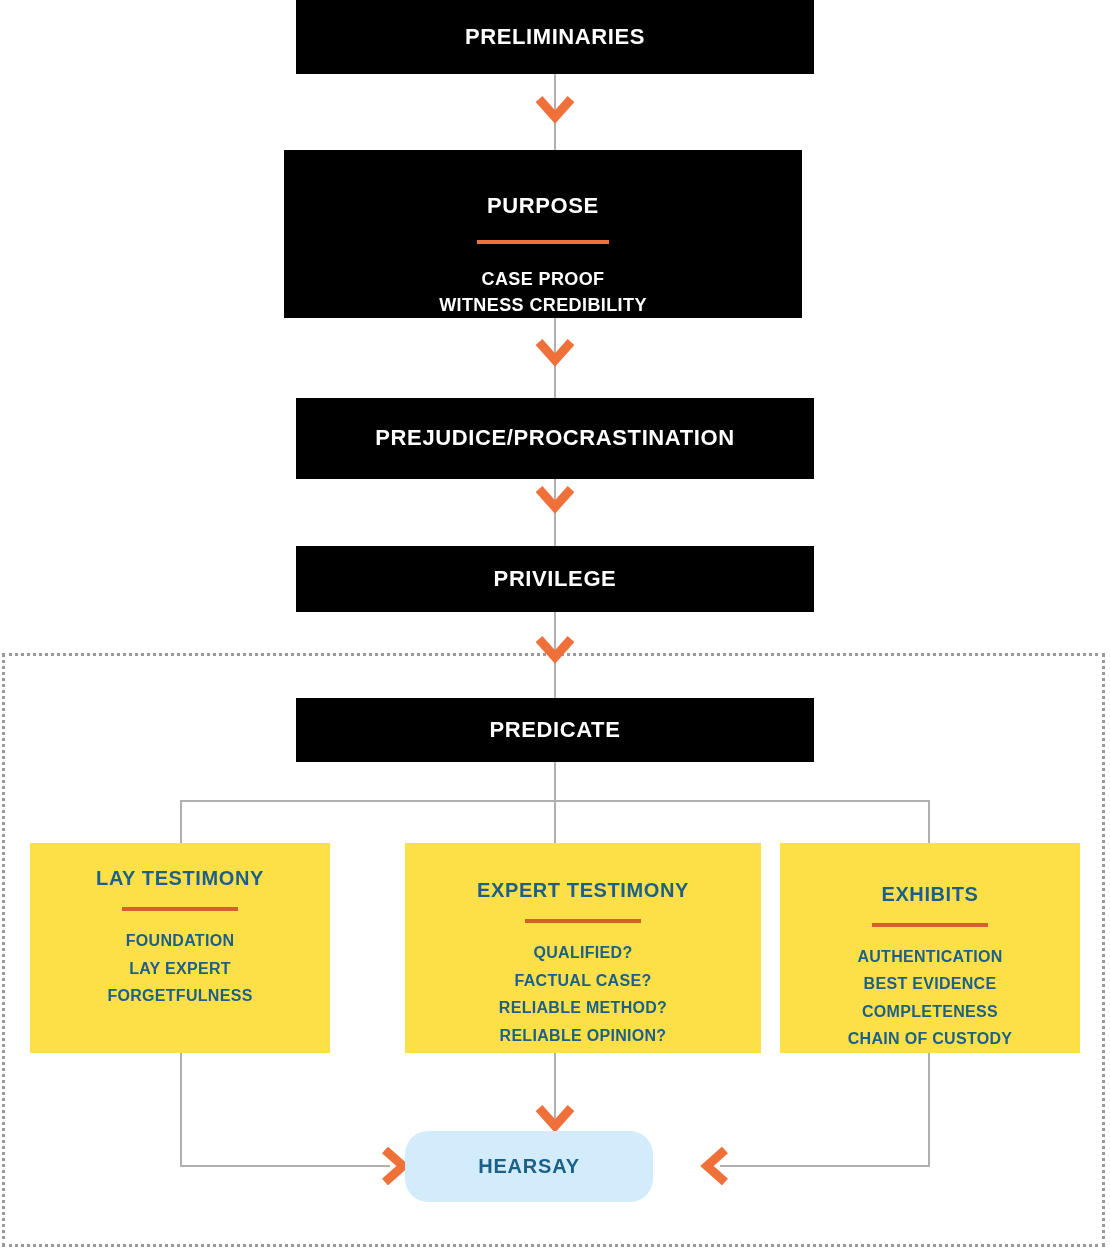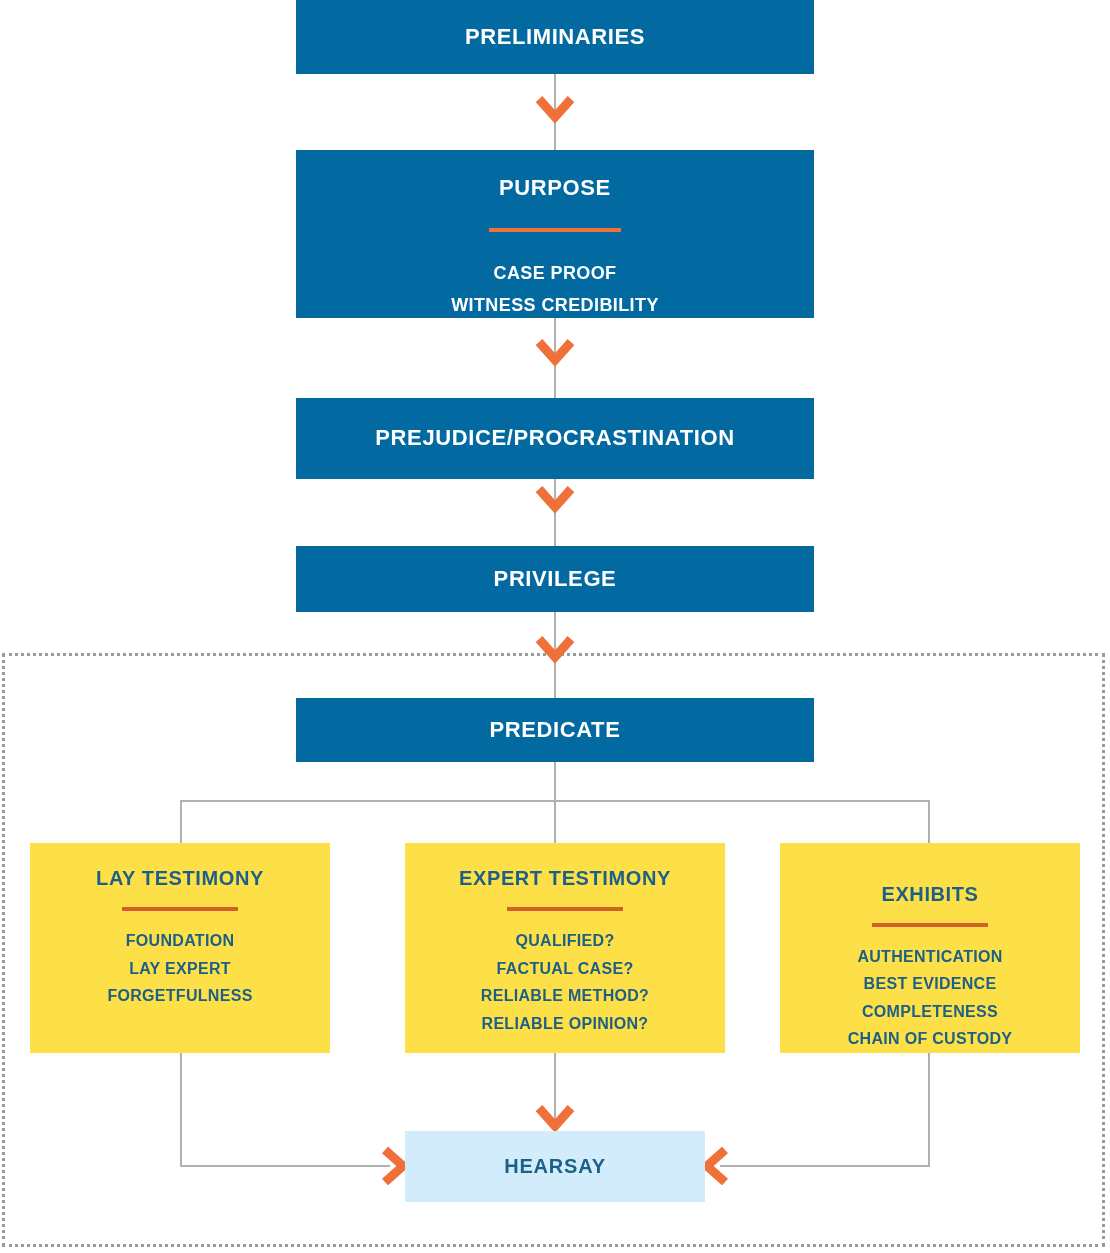--- a/index.html
+++ b/index.html
@@ -45,21 +45,21 @@
 
   
   .chev {
     position: absolute;
     display: block;
   }
 
   
   .box-dark {
     position: absolute;
-    background: #0369a1;
+    background: #000000;
     color: #ffffff;
     box-sizing: border-box;
     display: flex;
     flex-direction: column;
     align-items: center;
     justify-content: center;
     text-align: center;
   }
   .box-dark .title {
     font-weight: bold;
@@ -172,21 +172,21 @@
     <path d="M3 3 L21 19 L3 35" fill="none" stroke="#f0703a" stroke-width="9" stroke-linecap="butt" stroke-linejoin="miter"></path>
   </svg>
   <svg class="chev" style="left:698px; top:1147px;" width="30" height="38" viewBox="0 0 30 38">
     <path d="M27 3 L9 19 L27 35" fill="none" stroke="#f0703a" stroke-width="9" stroke-linecap="butt" stroke-linejoin="miter"></path>
   </svg>
 
   <div class="box-dark" style="left:296px; top:0px; width:518px; height:74px;">
     <div class="title">PRELIMINARIES</div>
   </div>
 
-  <div class="box-dark" style="left:296px; top:150px; width:518px; height:168px; justify-content:space-between; padding-top:26px;">
+  <div class="box-dark" style="left:284px; top:150px; width:518px; height:168px; justify-content:flex-end; padding-top:26px;">
     <div class="title">PURPOSE</div>
     <div class="divider"></div>
     <div class="body-line">CASE PROOF</div>
     <div class="body-line">WITNESS CREDIBILITY</div>
   </div>
 
   <div class="box-dark" style="left:296px; top:398px; width:518px; height:81px;">
     <div class="title">PREJUDICE/PROCRASTINATION</div>
   </div>
 
@@ -199,35 +199,35 @@
   </div>
 
   <div class="box-light" style="left:30px; top:843px; width:300px; height:210px; padding-top:24px;">
     <div class="title">LAY TESTIMONY</div>
     <div class="divider"></div>
     <div class="body-line">FOUNDATION</div>
     <div class="body-line">LAY EXPERT</div>
     <div class="body-line">FORGETFULNESS</div>
   </div>
 
-  <div class="box-light" style="left:405px; top:843px; width:320px; height:210px; padding-top:24px;">
+  <div class="box-light" style="left:405px; top:843px; width:356px; height:210px; padding-top:36px;">
     <div class="title">EXPERT TESTIMONY</div>
     <div class="divider"></div>
     <div class="body-line">QUALIFIED?</div>
     <div class="body-line">FACTUAL CASE?</div>
     <div class="body-line">RELIABLE METHOD?</div>
     <div class="body-line">RELIABLE OPINION?</div>
   </div>
 
   <div class="box-light" style="left:780px; top:843px; width:300px; height:210px; padding-top:40px;">
     <div class="title">EXHIBITS</div>
     <div class="divider"></div>
     <div class="body-line">AUTHENTICATION</div>
     <div class="body-line">BEST EVIDENCE</div>
     <div class="body-line">COMPLETENESS</div>
     <div class="body-line">CHAIN OF CUSTODY</div>
   </div>
 
-  <div class="box-hearsay" style="left:405px; top:1131px; width:300px; height:71px;">
+  <div class="box-hearsay" style="left:405px; top:1131px; width:248px; height:71px;border-radius:23px;">
     <div class="title">HEARSAY</div>
   </div>
 
 </div>
 
 </body></html>

